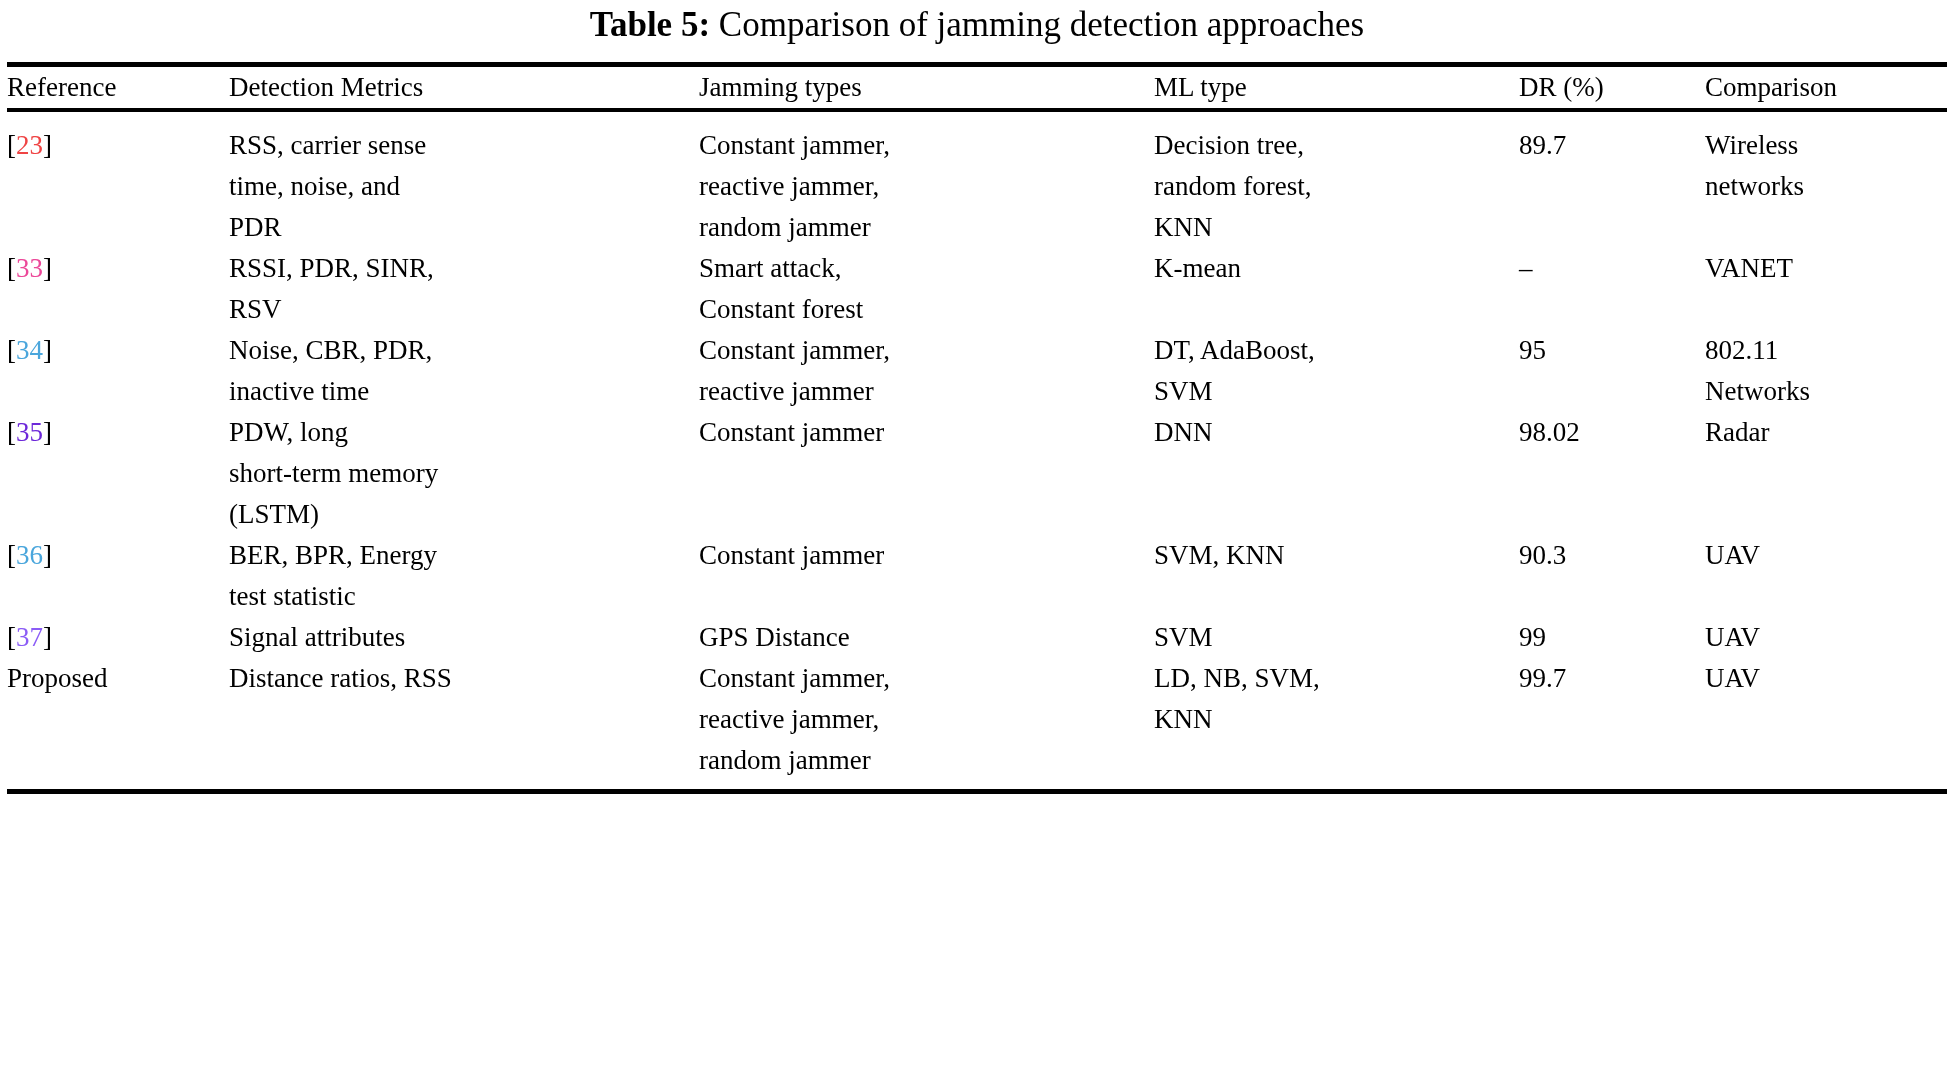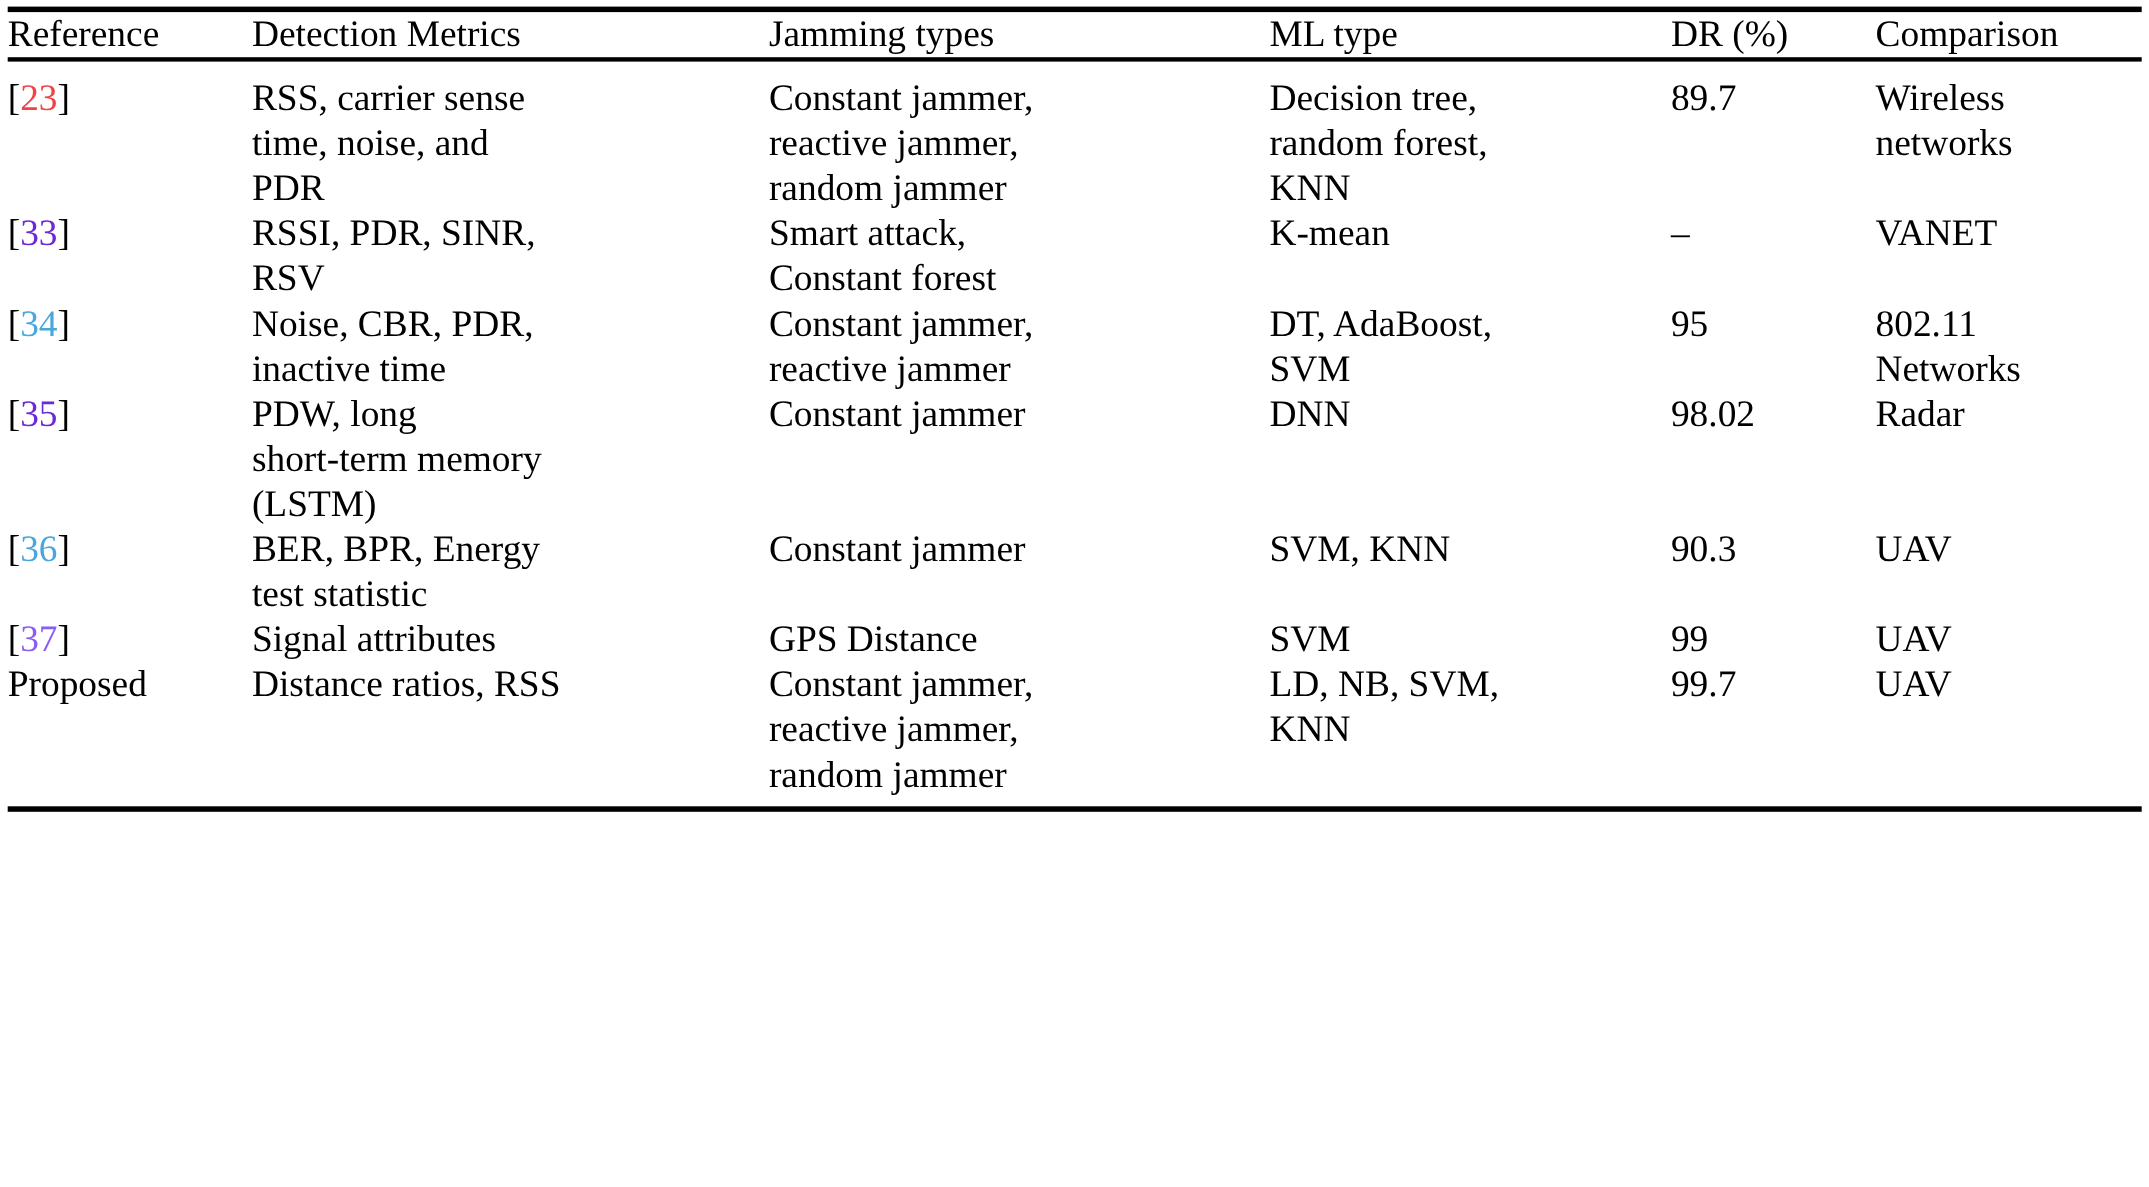--- a/index.html
+++ b/index.html
@@ -50,21 +50,21 @@
   }
   .rule-top    { height: 5px; margin-top: 6px; }
   .rule-bottom { height: 5px; }
 
   
   table.tbl {
     width: 1940px;
     margin: 0 auto;
     border-collapse: collapse;
     table-layout: fixed;
-    font-size: 34px;
+    font-size: 27px;
     line-height: 41px;
   }
   table.tbl th,
   table.tbl td {
     vertical-align: top;
     text-align: left;
     padding: 0;
     border: none;
   }
 
@@ -103,20 +103,24 @@
   .cell-line {
     display: block;
     white-space: nowrap;
   }
 </style>
 </head>
 <body>
 
 <div class="table-figure">
 
+  <div class="caption">
+    <span class="cap-label">Table 5:</span>
+    <span class="cap-text">Comparison of jamming detection approaches</span>
+  </div>
 
   <div class="rule-top"></div>
 
   <table class="tbl">
     <colgroup>
       <col class="c-ref">
       <col class="c-det">
       <col class="c-jam">
       <col class="c-ml">
       <col class="c-dr">
@@ -157,21 +161,21 @@
           </td>
           <td>
             <span class="cell-line">89.7</span>
           </td>
           <td>
             <span class="cell-line">Wireless</span>
             <span class="cell-line">networks</span>
           </td>
         </tr>
         <tr>
-          <td><span class="ref-cite"><span>[</span><span class="ref-num" style="color: #6d28d9;">33</span><span>]</span></span></td>
+          <td><span class="ref-cite"><span>[</span><span class="ref-num" style="color: #ec4899;">33</span><span>]</span></span></td>
           <td>
             <span class="cell-line">RSSI, PDR, SINR,</span>
             <span class="cell-line">RSV</span>
           </td>
           <td>
             <span class="cell-line">Smart attack,</span>
             <span class="cell-line">Constant forest</span>
           </td>
           <td>
             <span class="cell-line">K-mean</span>

